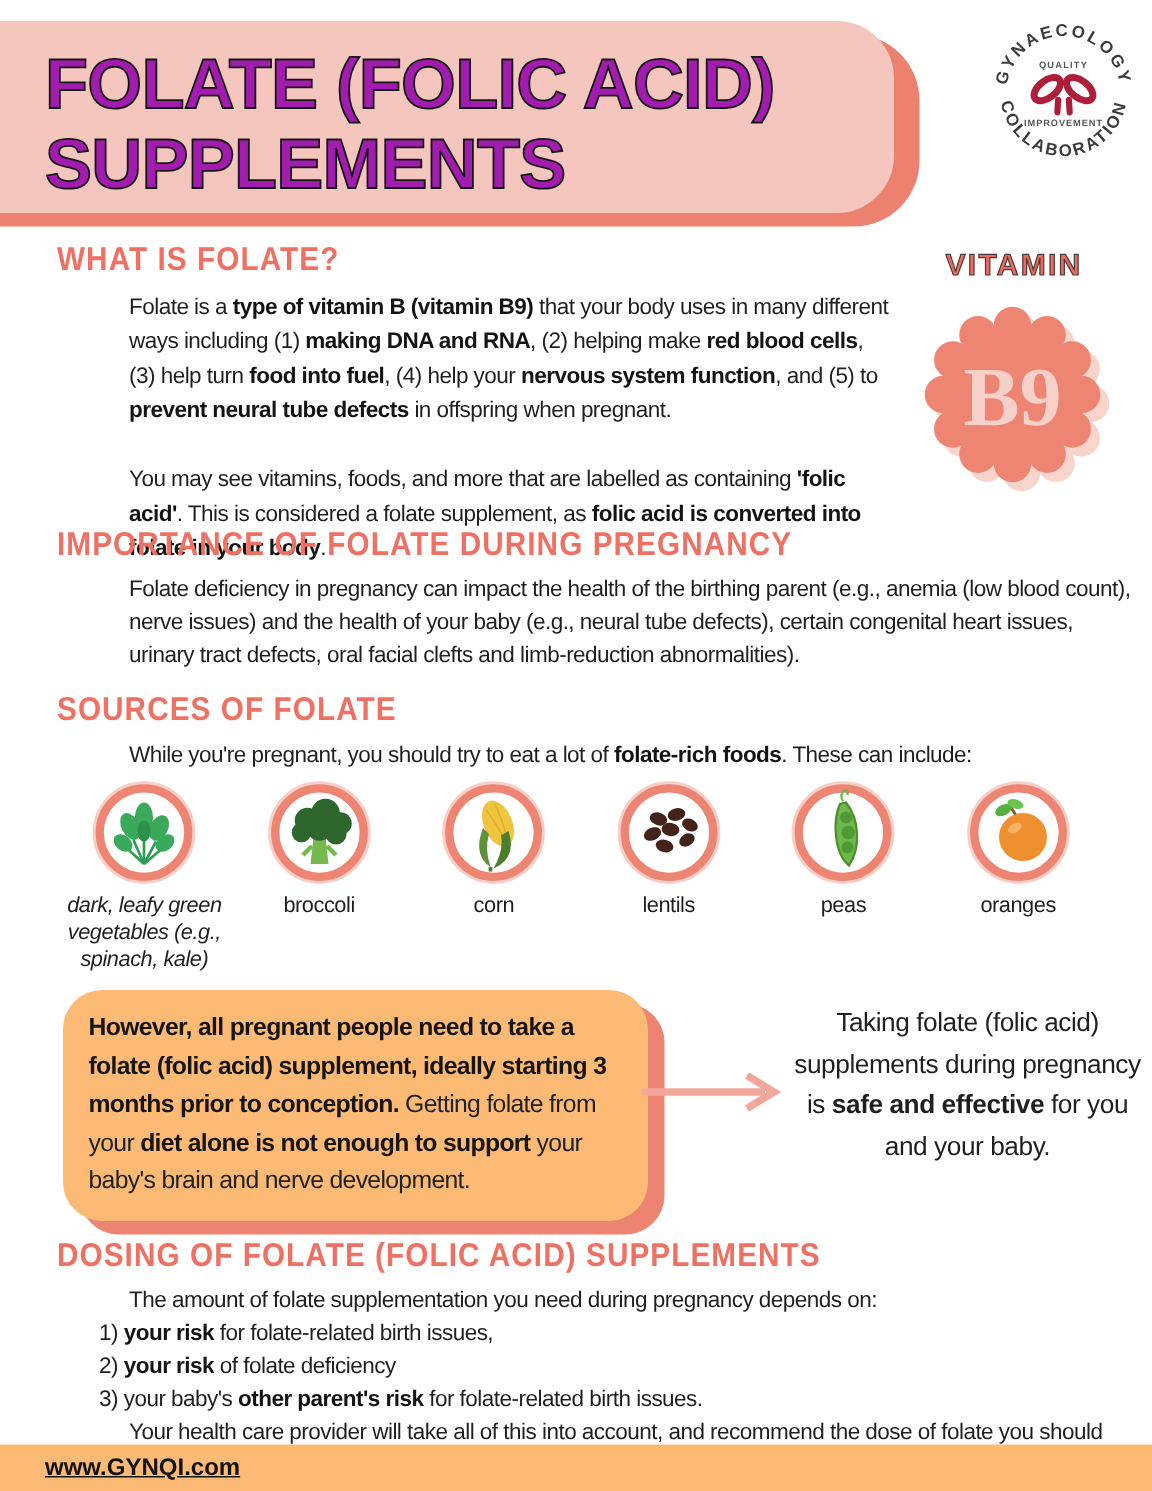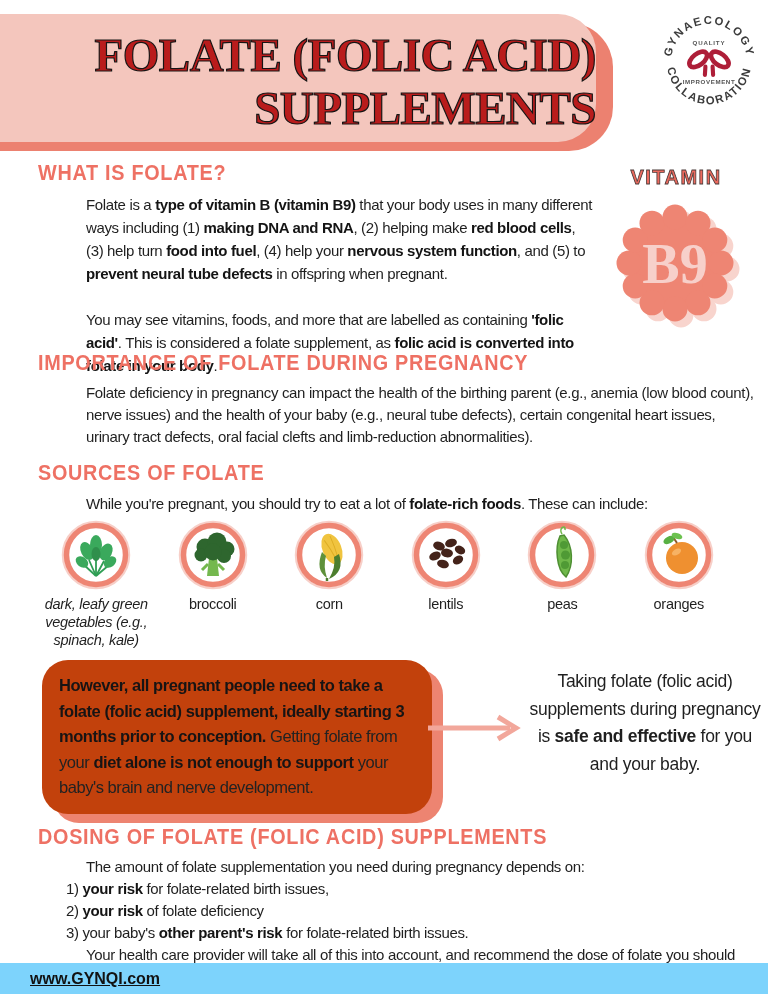--- a/index.html
+++ b/index.html
@@ -5,22 +5,22 @@
   * { margin:0; padding:0; box-sizing:border-box; }
   body { background:#ffffff; font-family:"Liberation Sans", sans-serif; }
   .page { position:relative; width:768px; height:994px; background:#ffffff; overflow:hidden; }
 
   
   .banner-shadow { position:absolute; left:0; top:23px; width:613px; height:128px;
     background:#ec8170; border-radius:0 44px 44px 0; }
   .banner { position:absolute; left:0; top:14px; width:596px; height:128px;
     background:#f4c6bd; border-radius:0 38px 38px 0; padding:8px 0 0 30px;
     display:flex; flex-direction:column; justify-content:center; }
-  .banner h1 { font-family:Liberation Serif, serif; font-weight:bold; color:#b91c1c;
-    font-size:47px; line-height:53px; letter-spacing:-0.5px;text-align:right; -webkit-text-stroke:1.2px #151515; }
+  .banner h1 { font-family:Liberation Sans, sans-serif; font-weight:bold; color:#a21caf;
+    font-size:47px; line-height:53px; letter-spacing:-0.5px; -webkit-text-stroke:1.2px #151515; }
 
   
   .logo { position:absolute; left:655px; top:8px; width:108px; height:108px; }
 
   
   h2.sec { color:#ee7164; font-size:22px; font-weight:bold; letter-spacing:0.8px;
     transform:scaleX(0.9); transform-origin:left center; white-space:nowrap; }
 
   .bodytext { color:#1f1f1f; font-size:15px; line-height:23px; letter-spacing:-0.35px;margin-left:48px; }
   .bodytext b { color:#141414; }
@@ -42,39 +42,39 @@
   .sec-sources .intro { margin-top:6px; }
 
   .foods-row { display:flex; margin-top:5px; }
   .food-col { width:116.5px; display:flex; flex-direction:column; align-items:center; }
   .food-label { margin-top:5px; font-size:14.5px; line-height:18px; color:#1f1f1f;
     text-align:center; letter-spacing:-0.3px; }
   .food-col:first-child .food-label { width:150px; margin-left:-17px; margin-right:-17px;font-style:italic; }
 
   
   .callout { position:absolute; left:42px; top:660px; width:390px; min-height:132px;
-    background:#c2410c; border-radius:26px; box-shadow:11px 9px 0 #ed8471;
+    background:#fdba74; border-radius:26px; box-shadow:11px 9px 0 #ed8471;
     padding:13px 17px; font-size:16.5px; line-height:25.5px; color:#222;
     letter-spacing:-0.45px; }
   .callout b { color:#171414; }
 
   .arrow { position:absolute; left:426px; top:712px; }
 
   .takeaway { position:absolute; left:522px; top:668px; width:246px; text-align:center;
     font-size:17.5px; line-height:27.5px; color:#1f1f1f; letter-spacing:-0.3px; }
 
   
   .sec-dosing { position:absolute; left:38px; top:824px; width:720px; }
   .sec-dosing .intro { margin-top:6px; }
   .sec-dosing .item { margin-left:28px; }
   .sec-dosing .bodytext { line-height:22px; }
 
   
   .footer-bar { position:absolute; left:0; bottom:0; width:768px; height:31px;
-    background:#7dd3fc; display:flex; align-items:center; }
+    background:#fdba74; display:flex; align-items:center; }
   .footer-link { margin-left:30px; font-size:16px; font-weight:bold; color:#121212;
     text-decoration:underline; }
 </style>
 </head>
 <body>
 
 <div class="page">
 
   <div class="banner-shadow"></div>
   <div class="banner">

